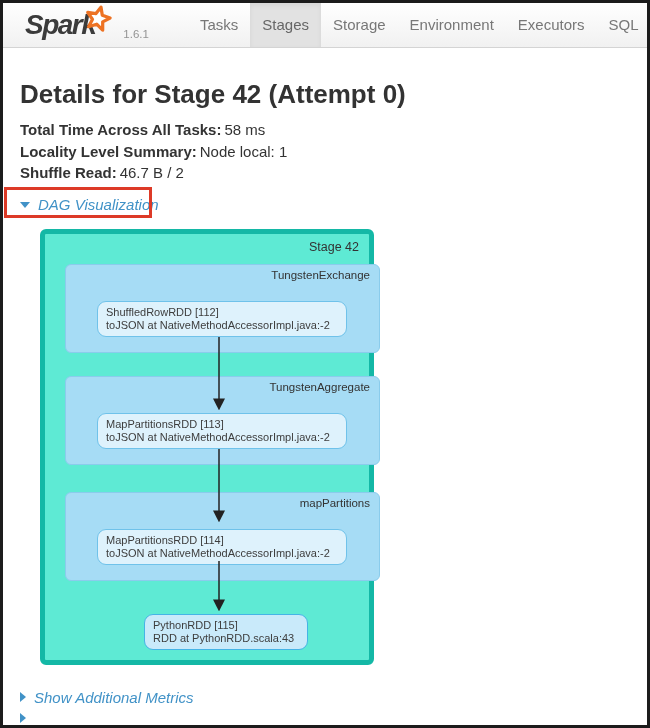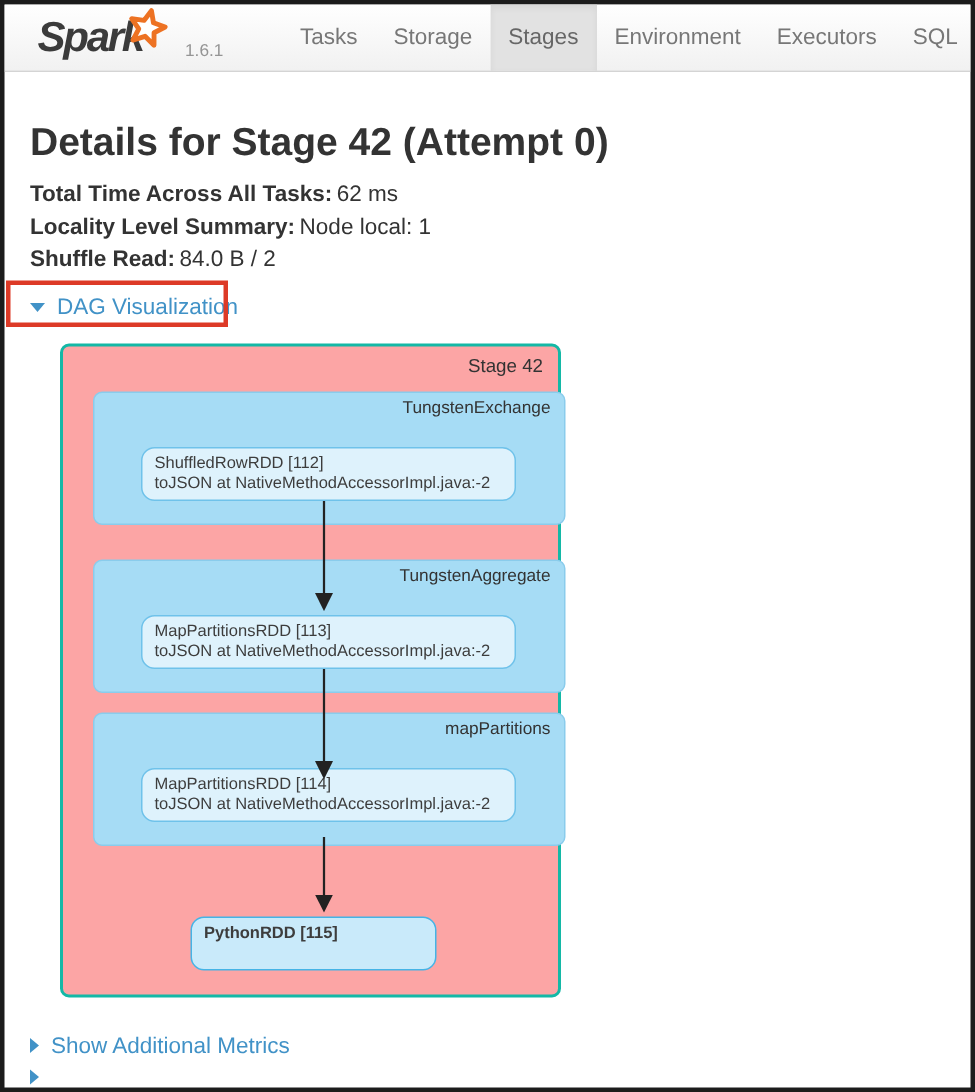--- a/index.html
+++ b/index.html
@@ -89,20 +89,21 @@
   .summary strong { font-weight: bold; margin-right: 3px; }
 
   .toggle {
     color: #4192c7;
     font-size: 15px;
     cursor: pointer;
     display: inline-flex;
     align-items: center;
     gap: 8px;
     text-decoration: none;
+    font-style: italic;
   }
   .tri-down {
     width: 0; height: 0;
     border-left: 5px solid transparent;
     border-right: 5px solid transparent;
     border-top: 6px solid #4192c7;
   }
   .tri-right {
     width: 0; height: 0;
     border-top: 5px solid transparent;
@@ -123,22 +124,22 @@
     width: 148px; height: 31px;
     border: 3px solid #dd3a27;
     pointer-events: none;
   }
 
   
   .dag-container {
     position: relative;
     margin: 13px 0 0 20px;
     width: 334px; height: 436px;
-    background: #fca5a5;
-    border: 2px solid #14b8a6;
+    background: #5eead4;
+    border: 5px solid #14b8a6;
     border-radius: 6px;
   }
   .stage-label {
     position: absolute;
     top: 6px; right: 10px;
     font-size: 12.5px;
     color: #333;
   }
   .cluster {
     position: absolute;
@@ -165,28 +166,27 @@
     color: #3d3d3d;
     display: flex;
     flex-direction: column;
     justify-content: flex-start;
     white-space: nowrap;
     overflow: hidden;
   }
   .cluster .rdd-node { position: absolute; left: 31px; top: 36px; }
   .cluster-1 { top: 30px; }
   .cluster-2 { top: 142px; }
-  .cluster-3 { top: 244px; padding-left: 16px; }
+  .cluster-3 { top: 258px; padding-left: 16px; }
   .output-node {
     position: absolute;
-    left: 85px; top: 380px;
+    left: 99px; top: 380px;
     width: 164px;
     background: #c9eafa;
     border: 1px solid #45b4e6;
-    font-weight: bold;
   }
   .arrows {
     position: absolute;
     left: 0; top: 0;
     pointer-events: none;
   }
 
   .bottom-toggles { margin-top: 22px; }
   .bottom-toggles .row { line-height: 21px; height: 21px; display: flex; align-items: center; }
 </style>
@@ -198,41 +198,41 @@
   <nav class="navbar">
     <div class="brand">
       <span class="brand-text">Spark</span>
       <svg class="star" viewBox="0 0 24 24">
         <path d="M12 2.2 L14.6 8.2 L21.2 8.9 L16.2 13.3 L17.8 19.8 L12 16.3 L6.2 19.8 L7.8 13.3 L2.8 8.9 L9.4 8.2 Z" fill="#ffffff" stroke="#ed7223" stroke-width="2.6" stroke-linejoin="round"></path>
       </svg>
       <span class="version">1.6.1</span>
     </div>
     <ul class="tabs">
       <li class="tab">Tasks</li>
+      <li class="tab active">Stages</li>
       <li class="tab">Storage</li>
-      <li class="tab active">Stages</li>
       <li class="tab">Environment</li>
       <li class="tab">Executors</li>
       <li class="tab">SQL</li>
     </ul>
   </nav>
 
   <div class="main">
 
     <h1 class="page-title">Details for Stage 42 (Attempt 0)</h1>
 
     <ul class="summary">
       <li>
-        <strong>Total Time Across All Tasks:</strong><span>62 ms</span>
+        <strong>Total Time Across All Tasks:</strong><span>58 ms</span>
       </li>
       <li>
         <strong>Locality Level Summary:</strong><span>Node local: 1</span>
       </li>
       <li>
-        <strong>Shuffle Read:</strong><span>84.0 B / 2</span>
+        <strong>Shuffle Read:</strong><span>46.7 B / 2</span>
       </li>
     </ul>
 
     <div class="dag-toggle-row">
       <span class="annotation-box"></span>
       <a class="toggle">
         <span class="tri-down"></span>
         <span>DAG Visualization</span>
       </a>
     </div>
@@ -259,20 +259,21 @@
       <div class="cluster cluster-3">
         <div class="cluster-label">mapPartitions</div>
         <div class="rdd-node">
           <div>MapPartitionsRDD [114]</div>
           <div>toJSON at NativeMethodAccessorImpl.java:-2</div>
         </div>
       </div>
 
       <div class="rdd-node output-node">
         <div>PythonRDD [115]</div>
+        <div>RDD at PythonRDD.scala:43</div>
       </div>
 
       <svg class="arrows" width="354" height="436" viewBox="0 0 354 436">
         <defs>
           <marker id="arrowhead" viewBox="0 0 10 10" refX="8" refY="5" markerWidth="8" markerHeight="8" orient="auto">
             <path d="M0,0 L10,5 L0,10 Z" fill="#222"></path>
           </marker>
         </defs>
         <line x1="174" y1="103" x2="174" y2="174" stroke="#222" stroke-width="1.5" marker-end="url(#arrowhead)"></line>
         <line x1="174" y1="215" x2="174" y2="286" stroke="#222" stroke-width="1.5" marker-end="url(#arrowhead)"></line>

